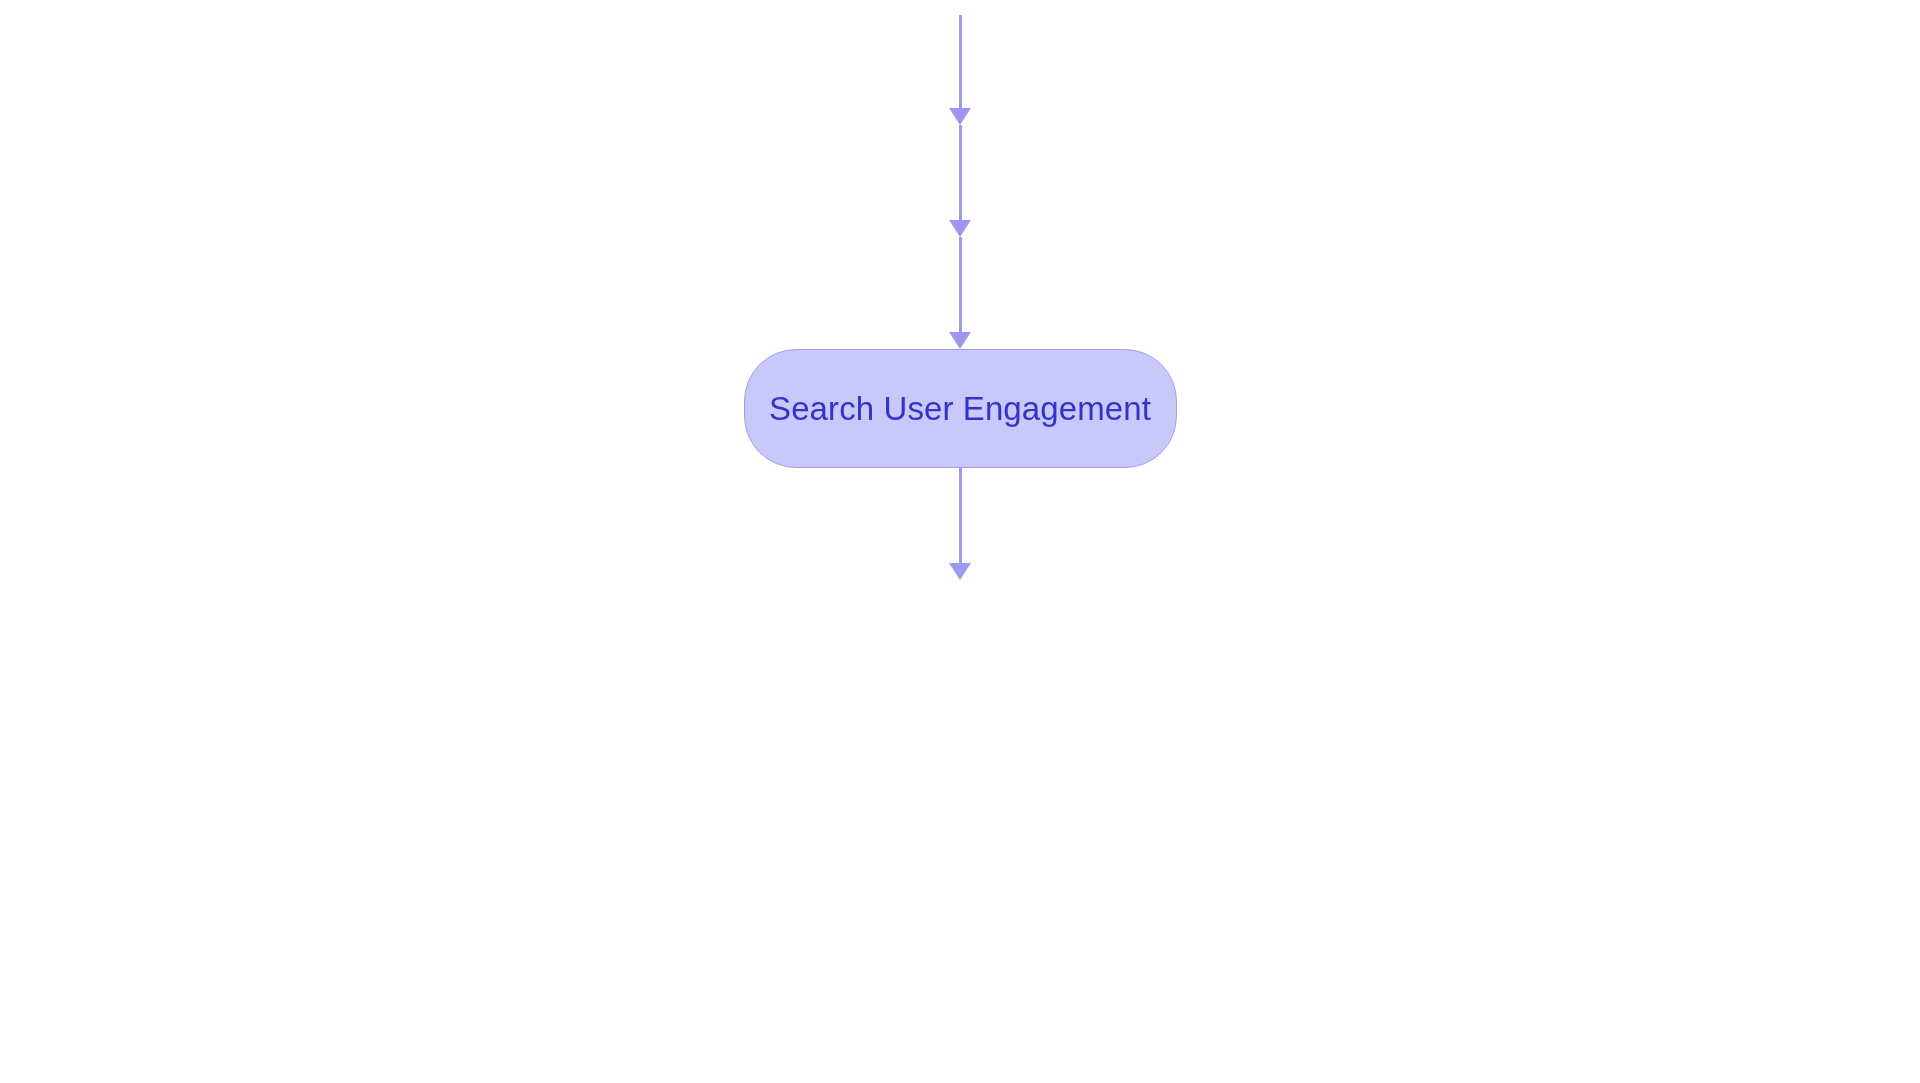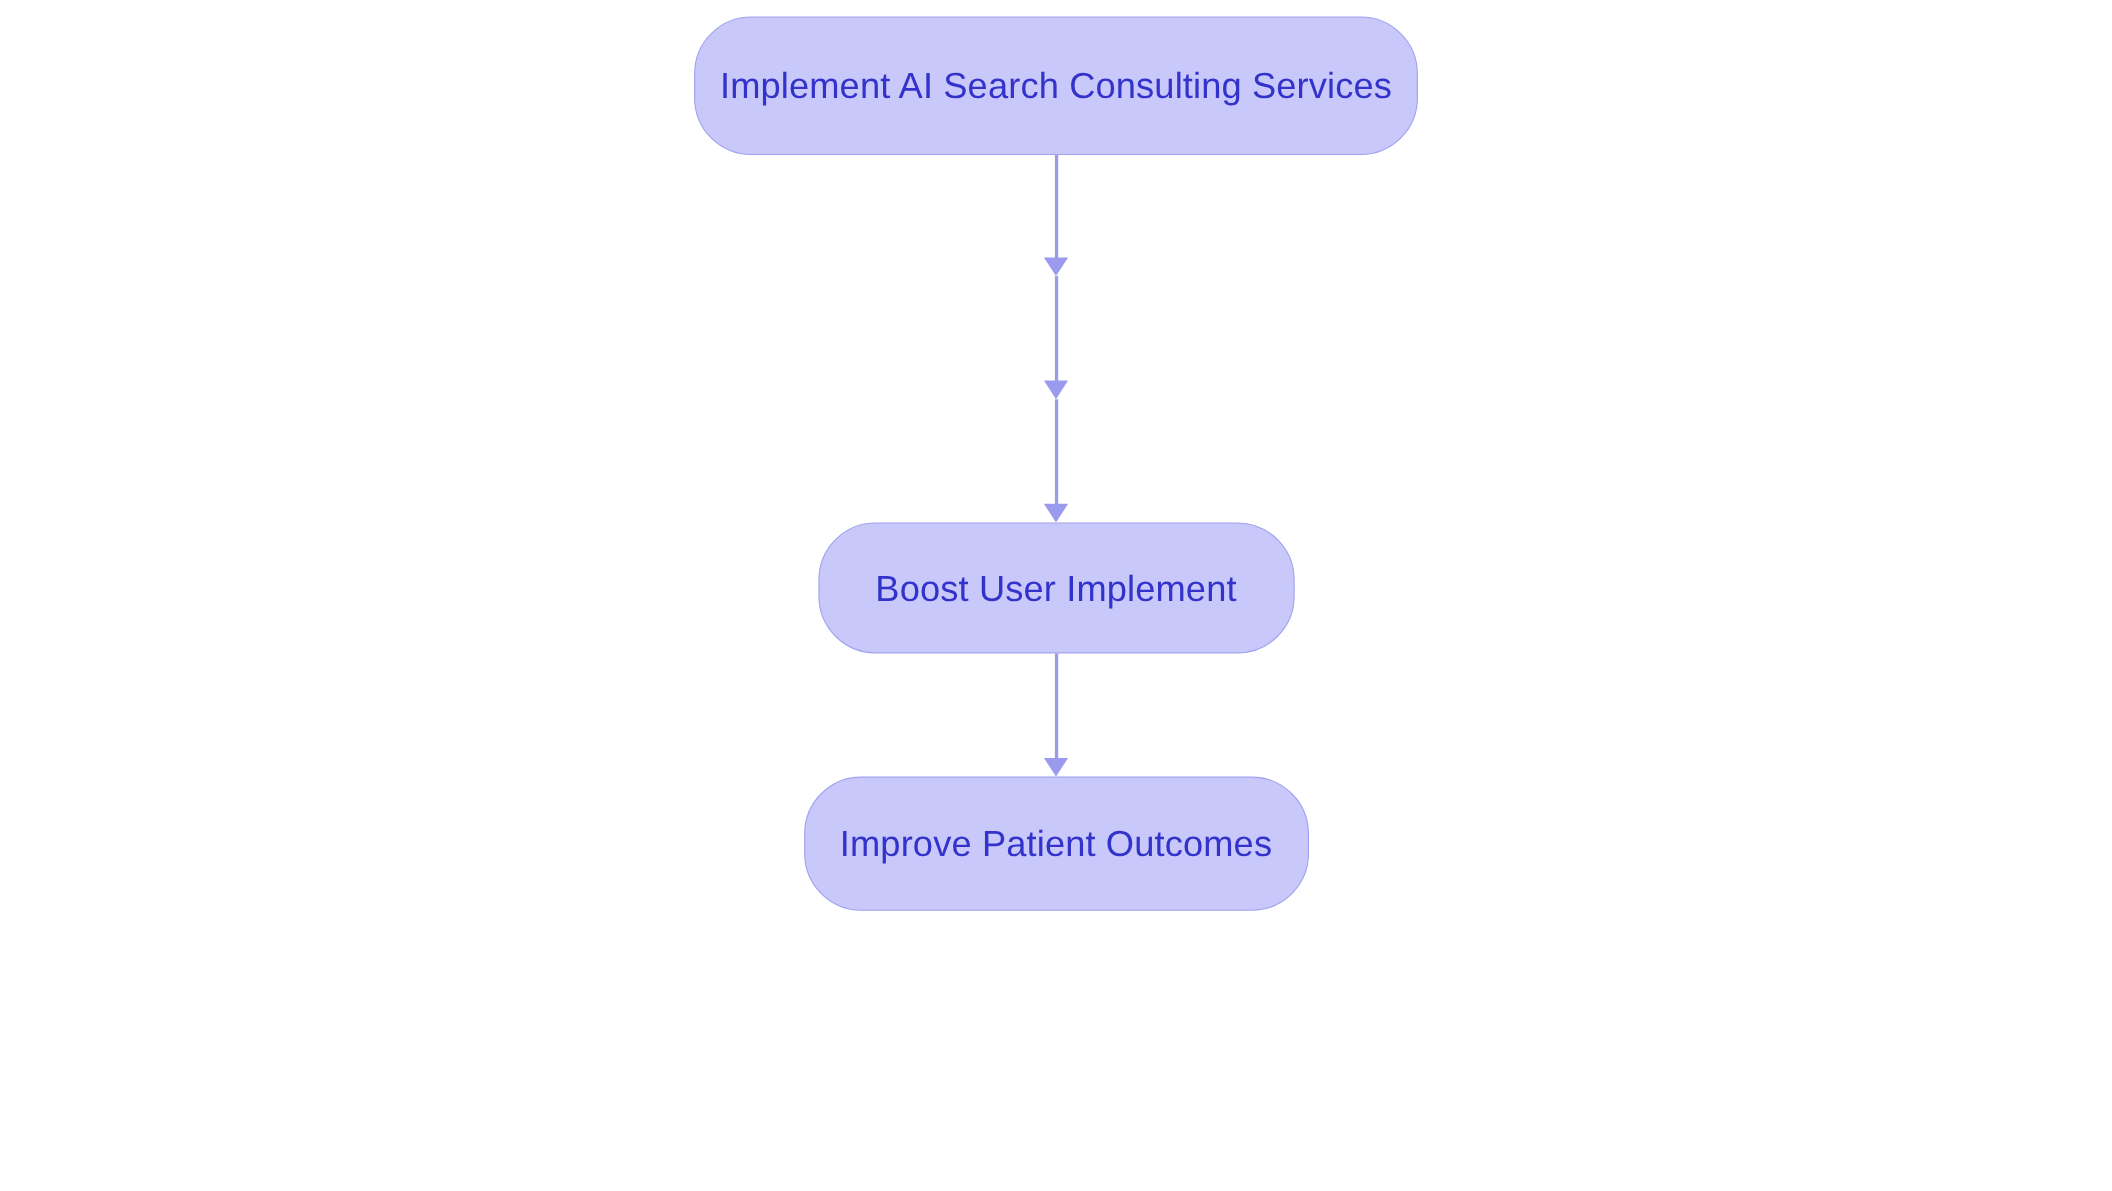--- a/index.html
+++ b/index.html
@@ -88,48 +88,42 @@
   .spacer-top { height: 15px; flex: 0 0 auto; }
 </style>
 </head>
 <body>
 
 <div id="flowchart-canvas">
   <div class="flow-column">
 
     <div class="spacer-top"></div>
 
-    <div class="node node-1">
-      <span class="node-label">Implement AI Search Consulting Services</span>
-    </div>
 
     <div class="connector conn-1">
       <div class="connector-line"></div>
       <div class="connector-arrowhead"></div>
     </div>
 
 
     <div class="connector conn-2">
       <div class="connector-line"></div>
       <div class="connector-arrowhead"></div>
     </div>
 
 
     <div class="connector conn-3">
       <div class="connector-line"></div>
       <div class="connector-arrowhead"></div>
     </div>
 
     <div class="node node-4">
-      <span class="node-label">Boost User Implement</span>
+      <span class="node-label">Search User Engagement</span>
     </div>
 
     <div class="connector conn-4">
       <div class="connector-line"></div>
       <div class="connector-arrowhead"></div>
     </div>
 
-    <div class="node node-5">
-      <span class="node-label">Improve Patient Outcomes</span>
-    </div>
 
   </div>
 </div>
 
 </body></html>

